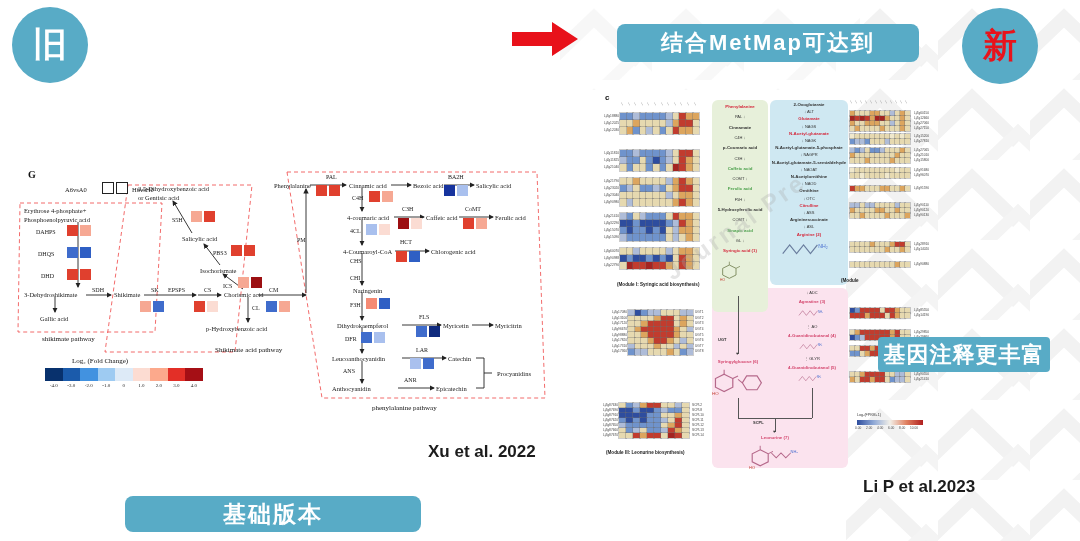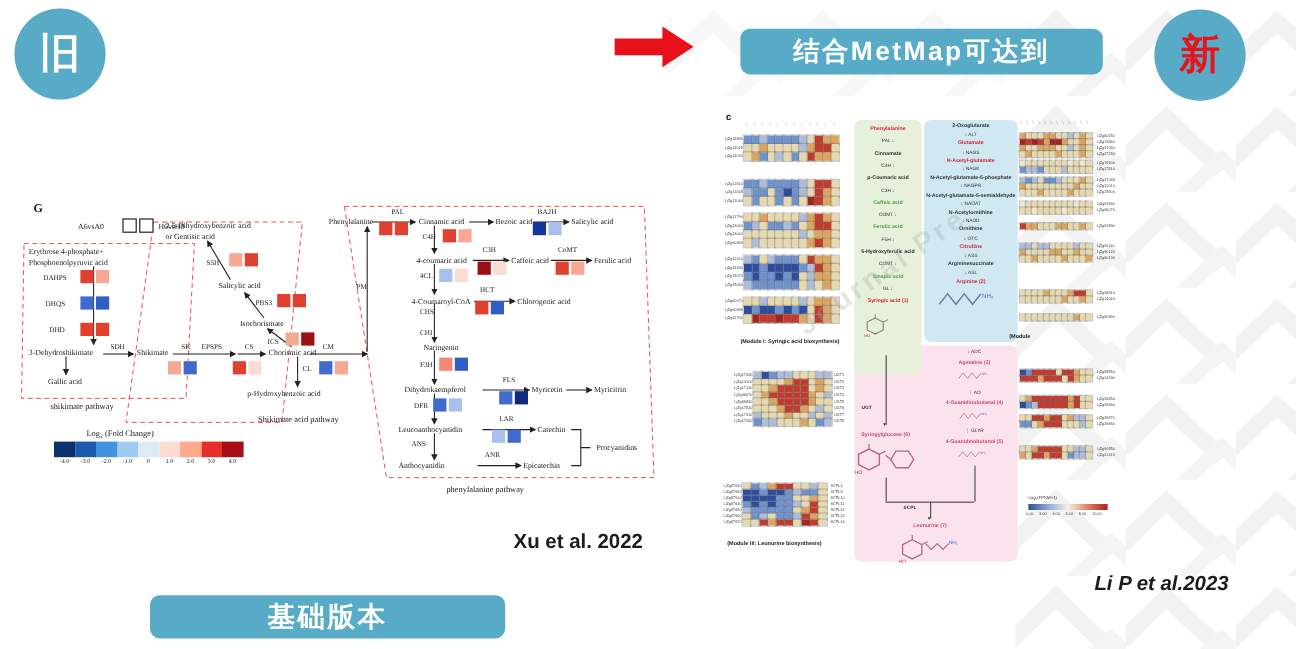--- a/index.html
+++ b/index.html
@@ -1133,19 +1133,22 @@
       <div class="gene" style="left: 94px; top: 345.9px;">SCPL14</div>
       <div class="gene" style="left: 259px; top: 326px; font-size: 3.6px; color: rgb(51, 51, 51);">Log₂(FPKM+1)</div>
       <div class="abs" style="left: 259px; top: 332px; width: 66px; height: 5px; background: linear-gradient(90deg, rgb(46, 77, 158), rgb(142, 168, 214), rgb(242, 239, 232), rgb(224, 128, 96), rgb(176, 31, 31));"></div>
       <div class="gene" style="left: 257px; top: 339px;">0.00</div>
       <div class="gene" style="left: 268px; top: 339px;">2.00</div>
       <div class="gene" style="left: 279px; top: 339px;">4.00</div>
       <div class="gene" style="left: 290px; top: 339px;">6.00</div>
       <div class="gene" style="left: 301px; top: 339px;">8.00</div>
       <div class="gene" style="left: 312px; top: 339px;">10.00</div>
     </div>
-  <div class="abs cite" style="left:912px;top:477px;font-style:italic;">Li P et al.2023</div>
+  <div class="abs cite" style="left:863px;top:477px;">Li P et al.2023</div>
 
+  <div class="abs tag" style="left: 878px; top: 337px; width: 172px; height: 35px; background: rgb(88, 171, 198);">
+    <span>基因注释更丰富</span>
+  </div>
 
   <div class="abs pill" style="left: 125px; top: 496px; width: 296px; height: 36px; font-size: 23px; background: rgb(88, 171, 198);">
     <span>基础版本</span>
   </div>
 </div>
 
 </body></html>

